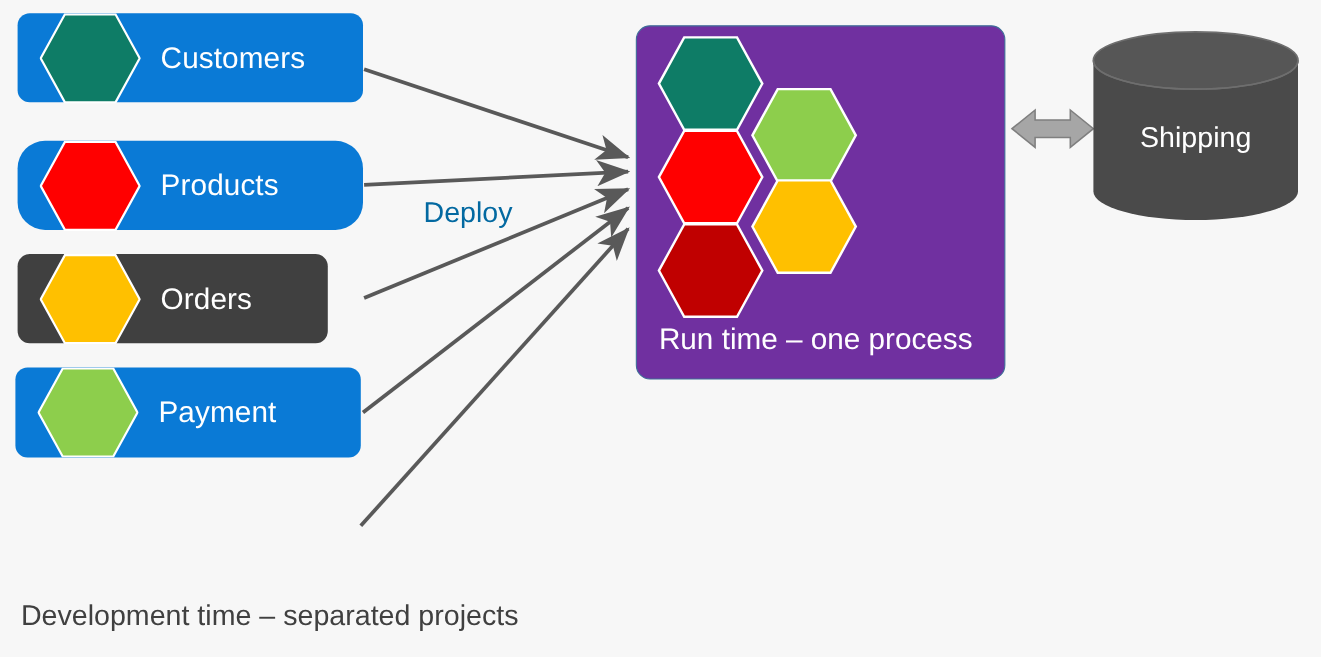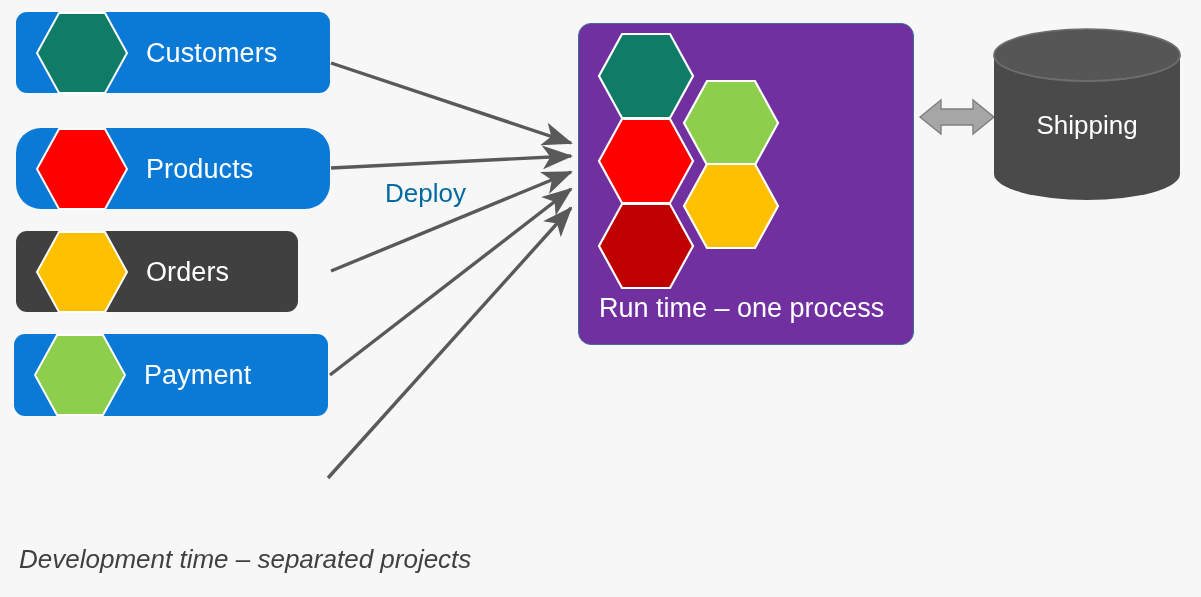--- a/index.html
+++ b/index.html
@@ -109,21 +109,20 @@
     white-space: nowrap;
   }
 
   #bottom-caption {
     position: absolute;
     left: 19px;
     top: 544px;
     color: #404040;
     font-size: 26px;
     white-space: nowrap;
-    font-style: italic;
   }
 </style>
 </head>
 <body>
 
 <div id="stage">
 
   <div class="card" style="left: 16px; top: 12px; width: 314px; height: 81px; background: rgb(10, 122, 214);">
     <svg class="card-hex" viewBox="0 0 92 82" preserveAspectRatio="none">
       <polygon points="23,1 69,1 91,41 69,81 23,81 1,41" fill="#0E7C66" stroke="#FFFFFF" stroke-width="2"></polygon>

